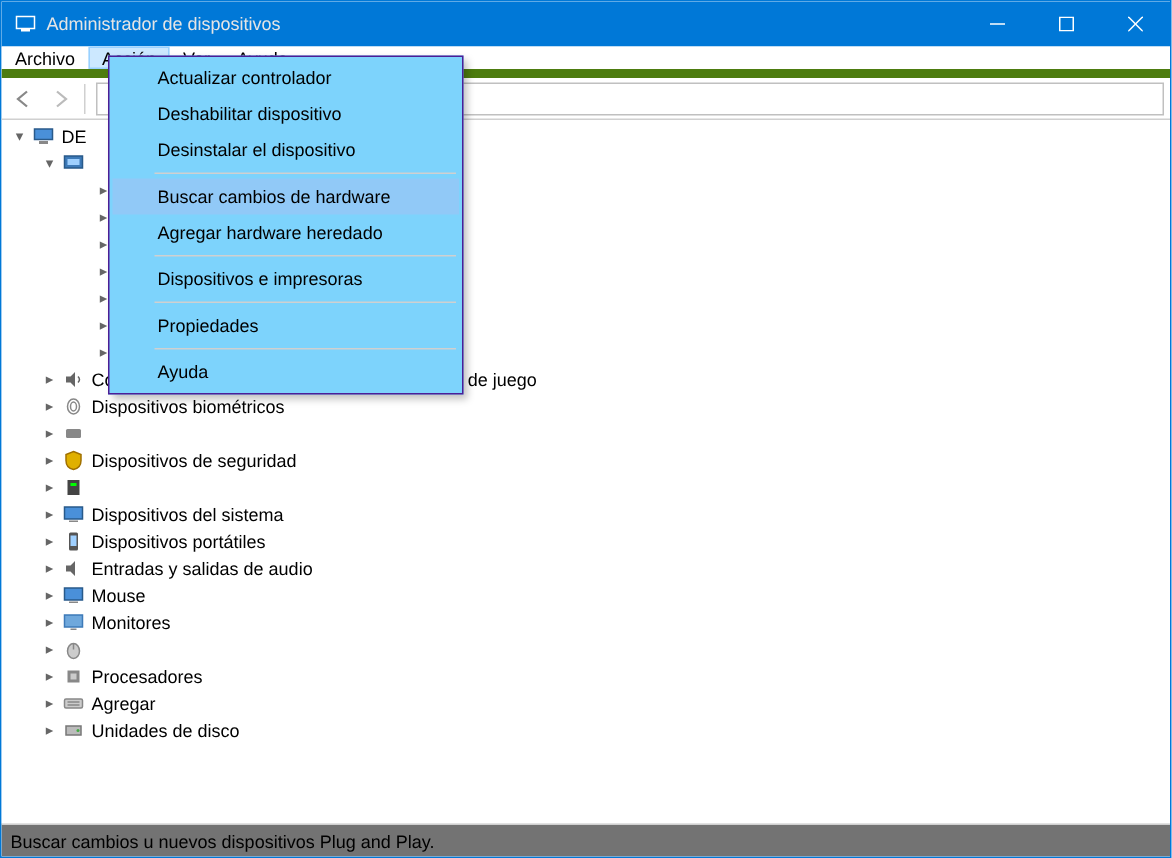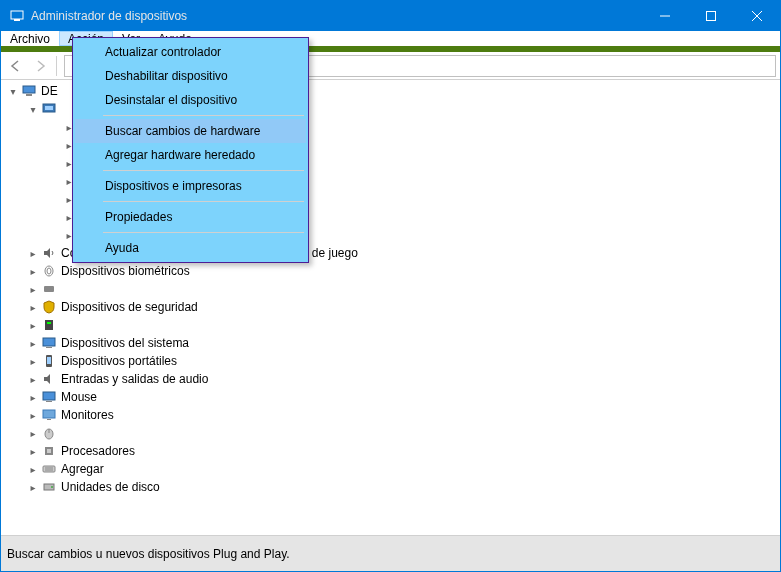--- a/index.html
+++ b/index.html
@@ -15,21 +15,21 @@
 .toolbar { display: flex; align-items: center; background: #fff; border-bottom: 1px solid #d0d0d0; height: 28px; padding: 0 4px; gap: 2px; position: relative; }
 .tool-btn { width: 22px; height: 22px; display: flex; align-items: center; justify-content: center; color: #888; }
 .tool-sep { width: 1px; height: 20px; background: #d0d0d0; margin: 0 3px; }
 .tool-box { flex: 1; height: 22px; border: 1px solid #c0c0c0; margin-left: 2px; background: #fff; }
 .content { flex: 1; background: #fff; overflow: hidden; position: relative; padding: 2px 0 0 4px; }
 .tree { list-style: none; }
 .tree-row { display: flex; align-items: center; height: 18px; white-space: nowrap; }
 .expander { width: 16px; height: 16px; display: flex; align-items: center; justify-content: center; color: #666; font-size: 10px; cursor: default; }
 .node-icon { width: 16px; height: 16px; margin-right: 4px; display: flex; align-items: center; justify-content: center; flex-shrink: 0; }
 .tree ul { list-style: none; padding-left: 20px; }
-.statusbar { border-top: 1px solid #d0d0d0; height: 36px; display: flex; align-items: center; padding: 0 6px; background: #e5e5e5; color: #000; }
+.statusbar { border-top: 1px solid #d0d0d0; height: 22px; display: flex; align-items: center; padding: 0 6px; background: #737373; color: #000; }
 .dropdown { position: absolute; top: 37px; left: 72px; width: 237px; background: #7dd3fc; border: 1px solid #4c1d95; box-shadow: 3px 3px 5px rgba(0,0,0,0.25); z-index: 10; padding: 2px; }
 .dd-item { padding: 5px 8px 5px 30px; cursor: default; }
 .dd-item.highlight { background: #91c9f7; }
 .dd-sep { height: 1px; background: #d0d0d0; margin: 3px 2px 3px 28px; }
 svg { display: block; }
 </style>
 </head>
 <body>
 
 <div class="titlebar">

